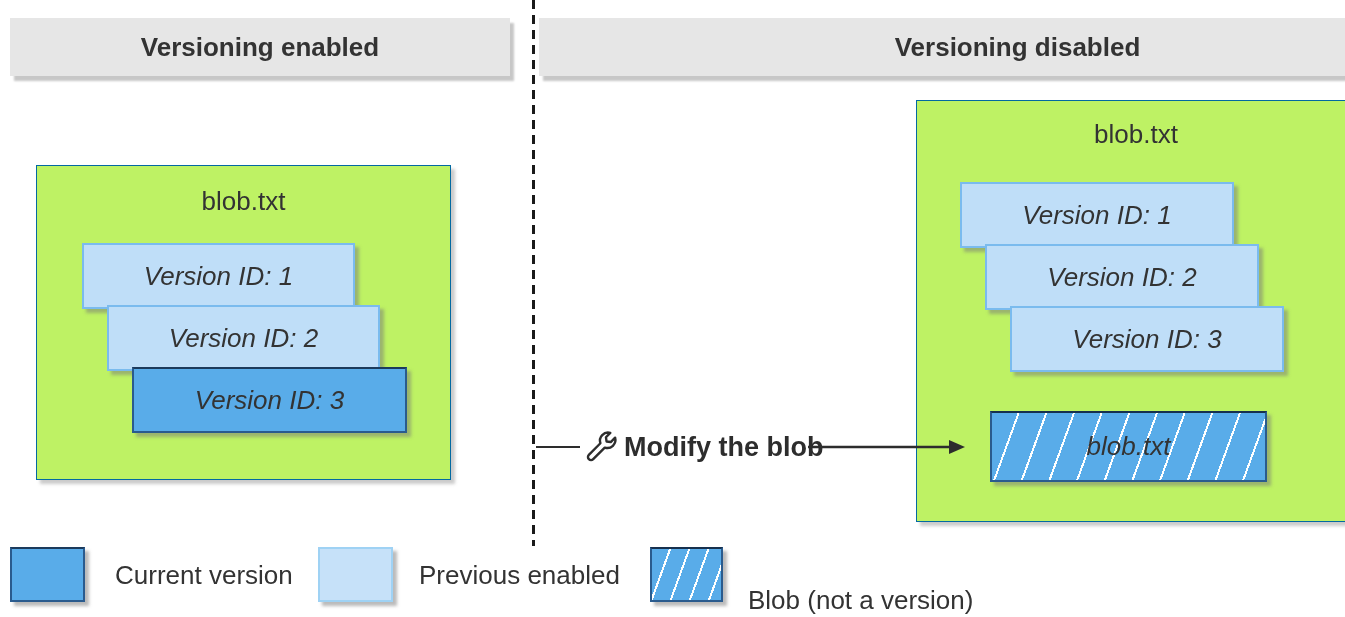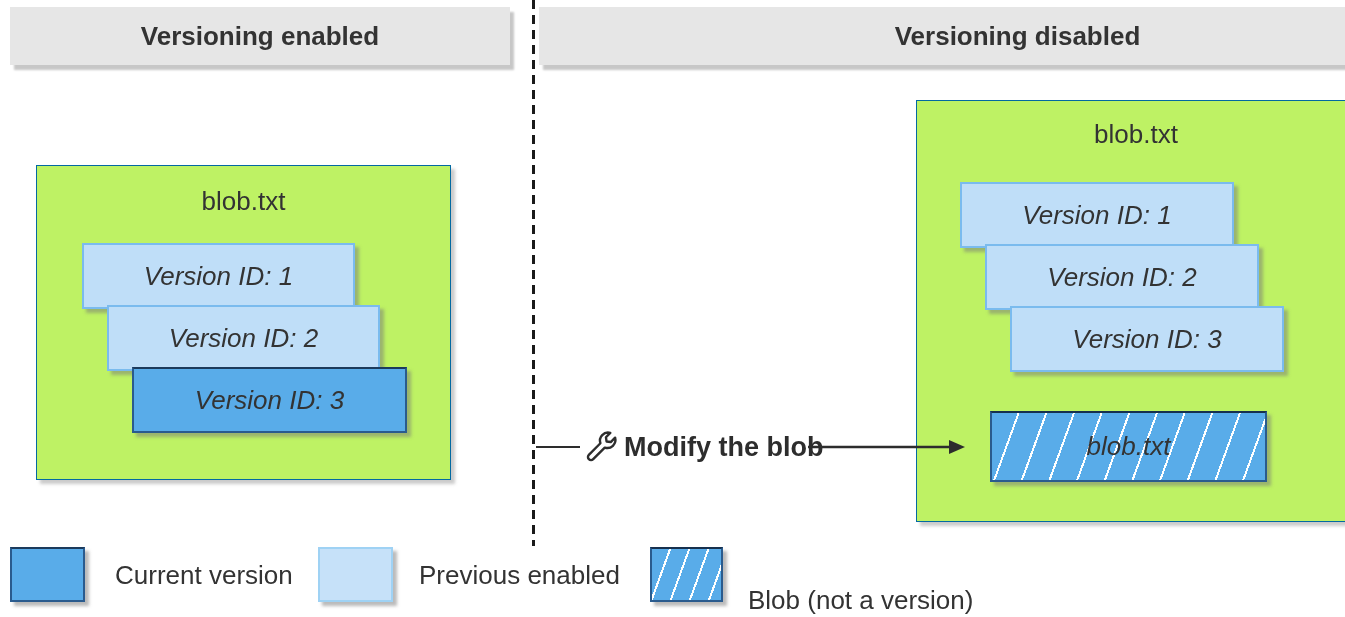--- a/index.html
+++ b/index.html
@@ -12,21 +12,21 @@
     position: relative;
     width: 1345px;
     height: 617px;
     background: #ffffff;
     overflow: hidden;
   }
 
   
   .col-header {
     position: absolute;
-    top: 7px;
+    top: 18px;
     height: 58px;
     background: #e6e6e6;
     box-shadow: 4px 5px 2px rgba(0,0,0,0.22);
     display: flex;
     align-items: center;
     justify-content: center;
     font-size: 26px;
     font-weight: bold;
     color: #333333;
   }

